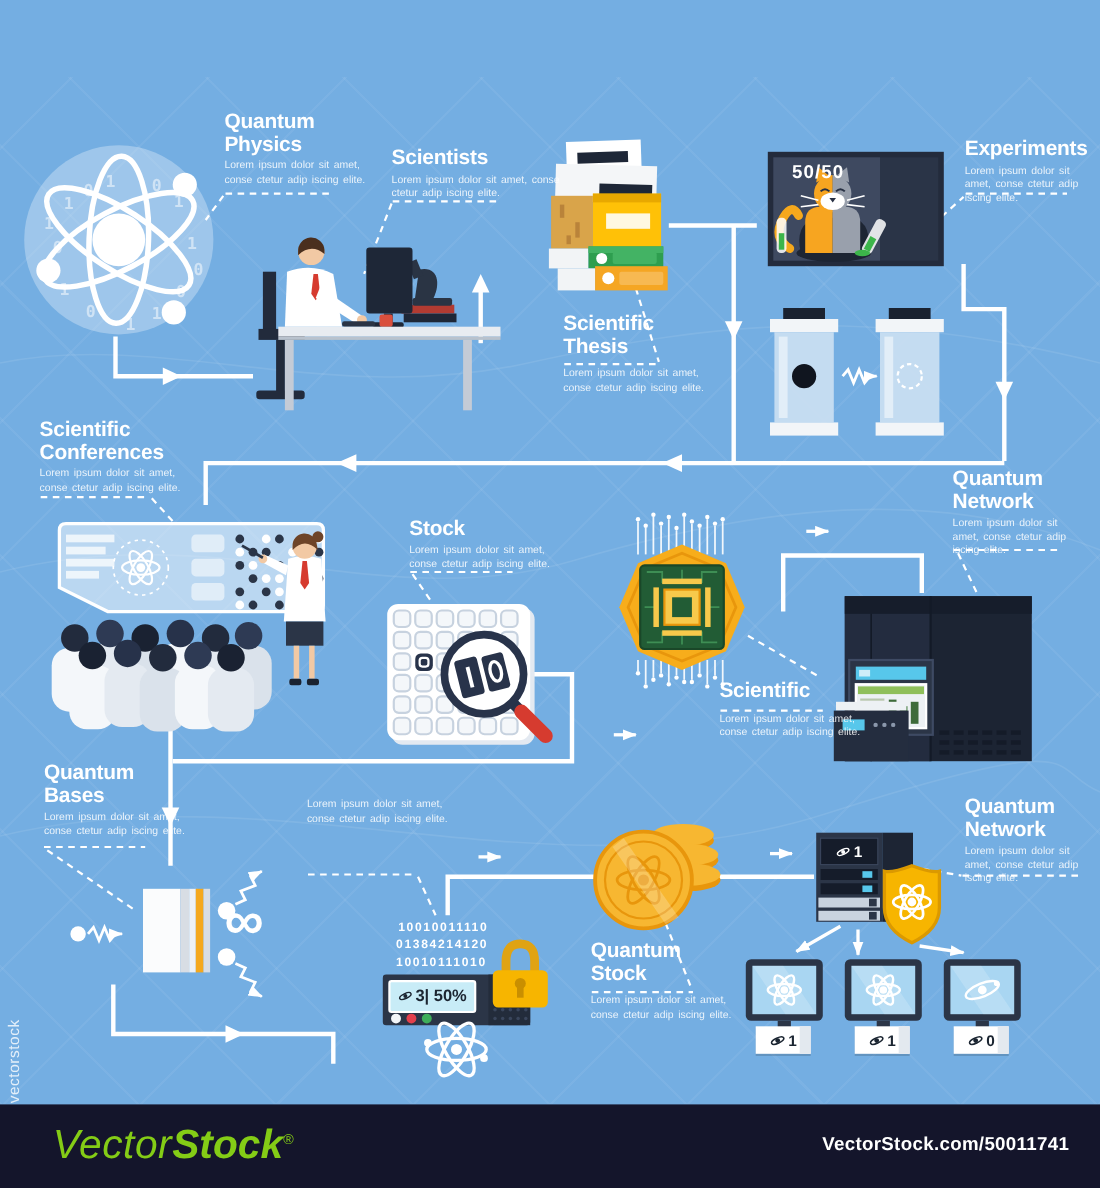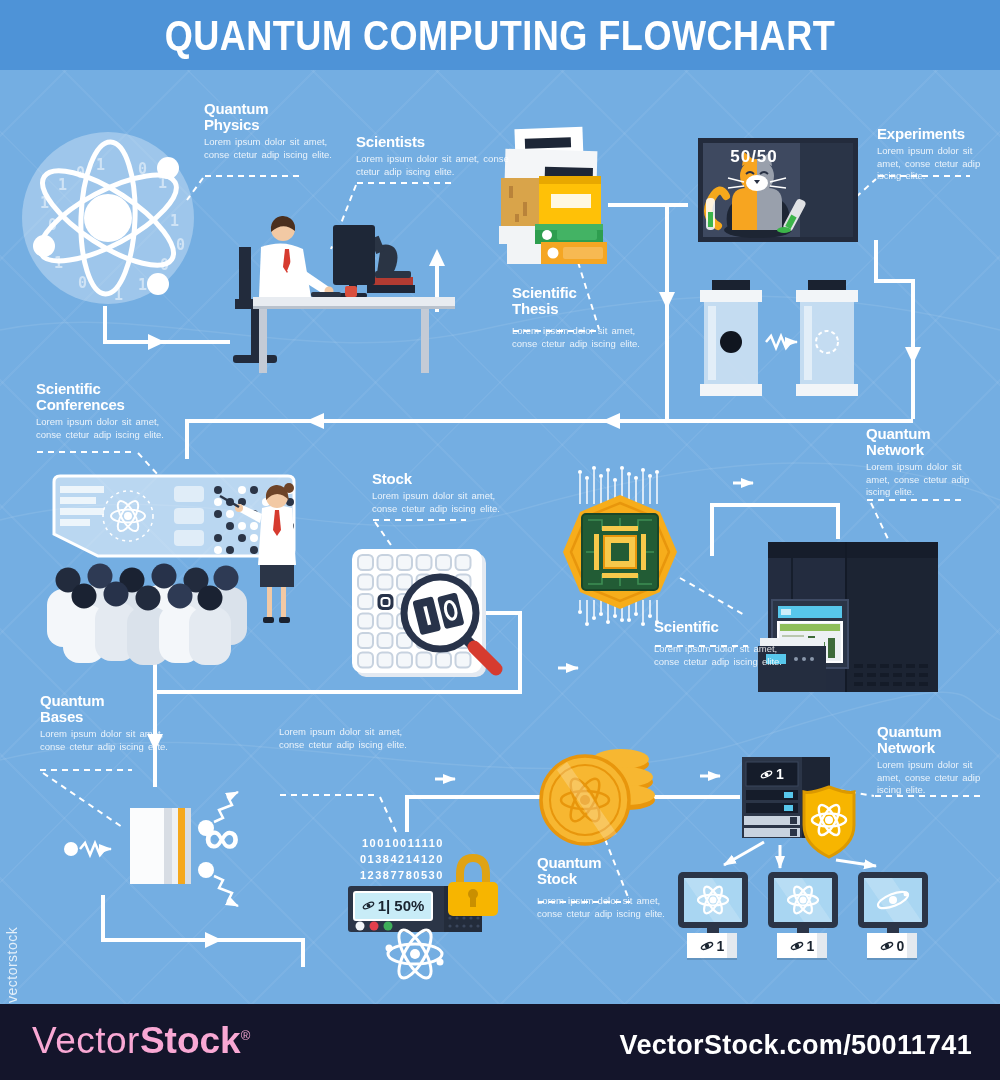--- a/index.html
+++ b/index.html
@@ -5,45 +5,42 @@
   html,body{margin:0;padding:0;background:#555;}
   .stage{position:relative;width:1000px;height:1080px;overflow:hidden;background:#74AEE2;font-family:"Liberation Sans",sans-serif;}
   .stage::before{content:"";position:absolute;left:0;right:0;top:70px;bottom:76px;z-index:1;pointer-events:none;
     background:repeating-linear-gradient(45deg,rgba(255,255,255,.055) 0 2px,transparent 2px 88px),
                repeating-linear-gradient(-45deg,rgba(255,255,255,.055) 0 2px,transparent 2px 88px);}
   .hdr{position:absolute;left:0;top:0;width:1000px;height:70px;background:#4E93D7;z-index:5;display:flex;align-items:center;justify-content:center;}
   .hdr .t{color:#fff;font-size:38px;font-weight:700;letter-spacing:.5px;transform:scale(.95,1.12);white-space:nowrap;}
   svg.ill{position:absolute;z-index:4;overflow:visible;}
   #connectors{position:absolute;left:0;top:0;z-index:3;}
   .nl{position:absolute;z-index:6;color:#fff;}
-  .nl h3{margin:0 0 3px;font-size:15px;line-height:1.08;font-weight:700;letter-spacing:-.2px;}
+  .nl h3{margin:0 0 3px;font-size:19px;line-height:1.08;font-weight:700;letter-spacing:-.2px;}
   .nl p{margin:0;font-size:9.5px;line-height:1.32;color:rgba(255,255,255,.85);word-spacing:1.5px;}
   .fig{position:absolute;z-index:6;color:#fff;font-weight:700;}
   .bin{font-family:Liberation Sans, sans-serif;font-size:11px;letter-spacing:1.5px;font-weight:700;}
   .disp{display:flex;align-items:center;justify-content:center;gap:3px;}
   .mon-label{position:absolute;z-index:6;width:50px;height:25px;background:#fff;display:flex;align-items:center;justify-content:center;gap:3px;
     color:#1B2531;font-size:14px;font-weight:700;box-shadow:inset -10px 0 0 #E3E9EF,0 2px 0 rgba(0,0,0,.15);}
   .inf{font-size:50px;line-height:50px;font-weight:700;}
   .wm-side{position:absolute;left:4px;top:1003px;z-index:7;color:rgba(255,255,255,.8);font-size:14px;letter-spacing:.5px;
     transform:rotate(-90deg);transform-origin:0 0;white-space:nowrap;}
   .bar{position:absolute;left:0;top:1004px;width:1000px;height:76px;background:#14152B;z-index:8;}
-  .bar .logo{position:absolute;left:32px;top:16px;color:#f9a8d4;font-size:37px;}
+  .bar .logo{position:absolute;left:48px;top:16px;color:#84cc16;font-size:37px;font-style:italic;}
   .bar .logo .lt{font-weight:400;letter-spacing:.5px;}
   .bar .logo .bd{font-weight:700;}
   .bar .logo sup{font-size:13px;}
-  .bar .url{position:absolute;right:28px;top:26px;color:#fff;font-size:27px;font-weight:600;letter-spacing:.3px;}
+  .bar .url{position:absolute;right:28px;top:26px;color:#fff;font-size:17px;font-weight:600;letter-spacing:.3px;}
 </style>
 </head>
 <body>
 
 <div class="stage">
 
-  <div class="hdr">
-    <div class="t">QUANTUM COMPUTING FLOWCHART</div>
-  </div>
 
   <svg id="connectors" width="1000" height="1080">
     <defs>
       <marker id="ah" markerUnits="userSpaceOnUse" markerWidth="15" markerHeight="12" refX="12" refY="5" orient="auto">
         <path d="M0,0 L13,5 L0,10 Z" fill="#fff"></path>
       </marker>
     </defs>
     <g stroke="rgba(255,255,255,.09)" stroke-width="1.5" fill="none">
       <path d="M0,330 C150,300 300,370 480,330 S800,280 1000,330"></path>
       <path d="M0,520 C200,470 350,560 520,510 S850,440 1000,500"></path>
@@ -677,32 +674,32 @@
   </div>
   <div class="nl" style="left:537px;top:855px;width:100px">
     <h3>Quantum Stock</h3>
     <p style="width:150px;margin-top:8px">Lorem ipsum dolor sit amet, conse ctetur adip iscing elite.</p>
   </div>
   <div class="nl" style="left:877px;top:724px;width:100px">
     <h3>Quantum Network</h3>
     <p style="width:115px">Lorem ipsum dolor sit amet, conse ctetur adip iscing elite.</p>
   </div>
 
-  <div class="fig" style="left:720px;top:147px;width:68px;text-align:center;font-size:17px;letter-spacing:1px">50/50</div>
+  <div class="fig" style="left:720px;top:147px;width:68px;text-align:left;font-size:17px;letter-spacing:1px">50/50</div>
 
   <div class="fig bin" style="left:362px;top:837px">10010011110</div>
   <div class="fig bin" style="left:360px;top:853px">01384214120</div>
-  <div class="fig bin" style="left:360px;top:869px">12387780530</div>
+  <div class="fig bin" style="left:360px;top:869px">10010111010</div>
 
   <div class="fig disp" style="left:356px;top:893px;width:74px;height:25px;color:#1B2531;font-size:15px">
     <svg width="13" height="13" viewBox="0 0 14 14">
       <ellipse cx="7" cy="7" rx="6" ry="2.4" fill="none" stroke="#1B2531" stroke-width="1.4" transform="rotate(-25 7 7)"></ellipse>
       <circle cx="7" cy="7" r="2" fill="#1B2531"></circle>
     </svg>
-    <span>1| 50%</span>
+    <span>3| 50%</span>
   </div>
 
   <div class="fig disp" style="left:748px;top:764px;width:48px;height:20px;font-size:14px">
     <svg width="13" height="13" viewBox="0 0 14 14">
       <ellipse cx="7" cy="7" rx="6" ry="2.4" fill="none" stroke="#fff" stroke-width="1.4" transform="rotate(-25 7 7)"></ellipse>
       <circle cx="7" cy="7" r="2" fill="#fff"></circle>
     </svg>
     <span>1</span>
   </div>
 

